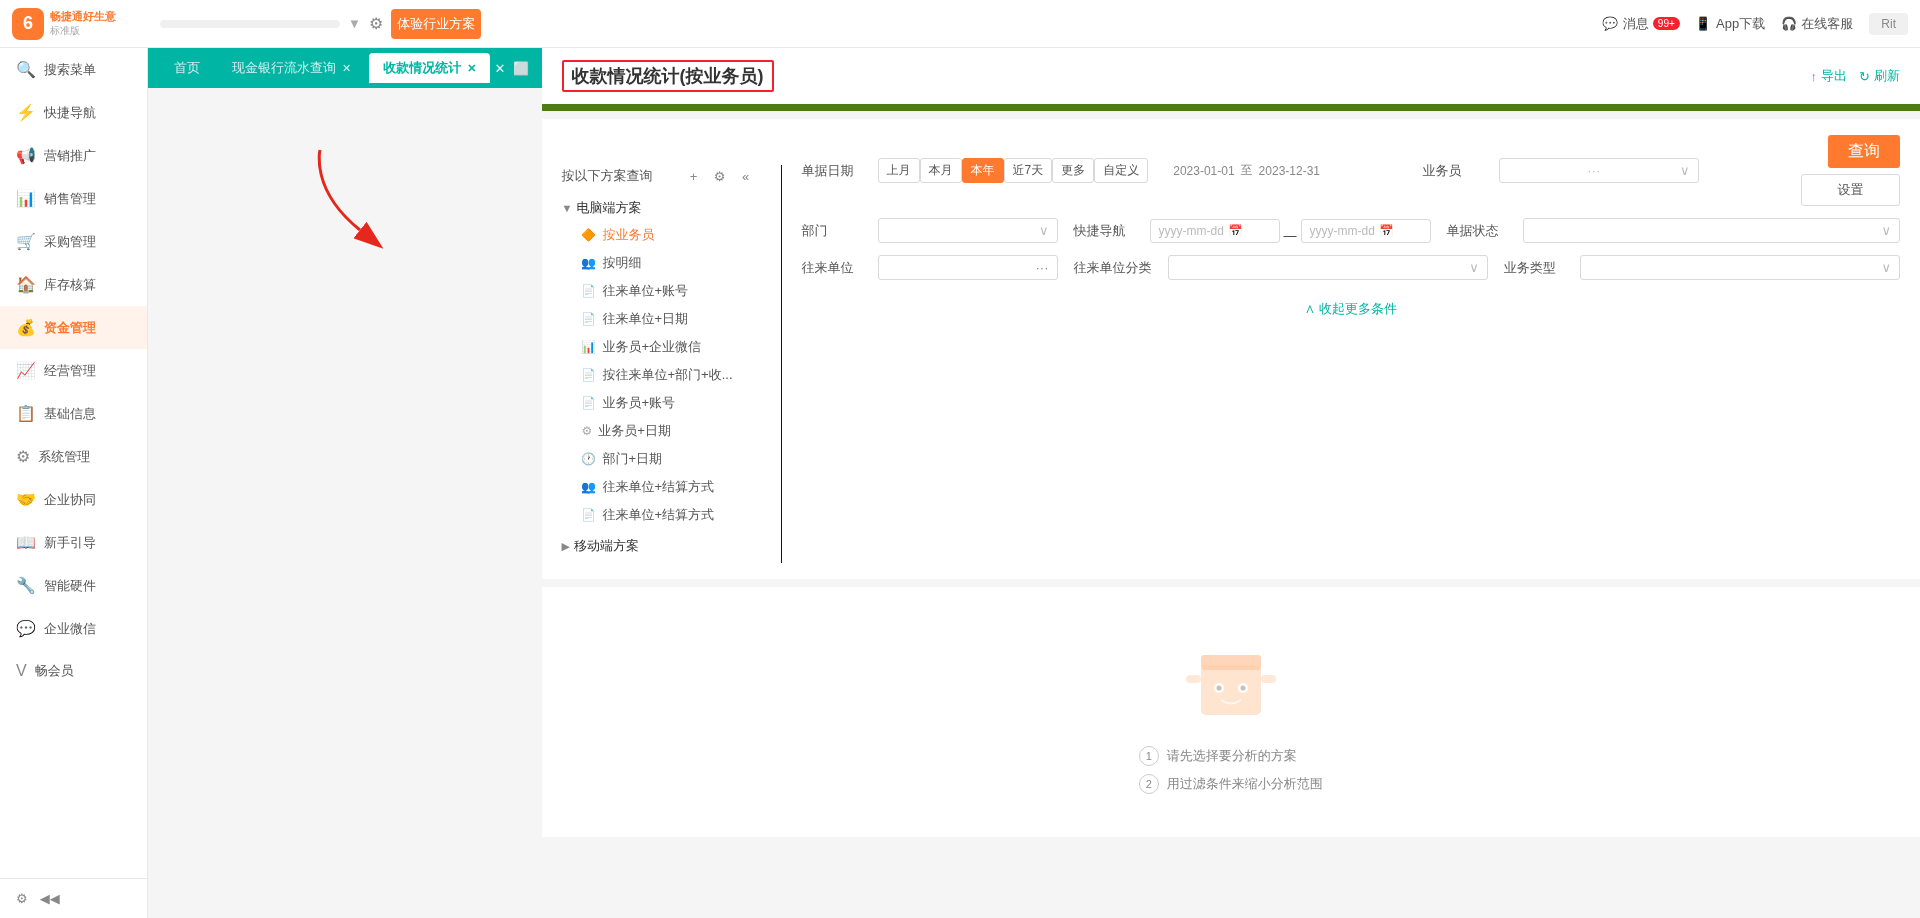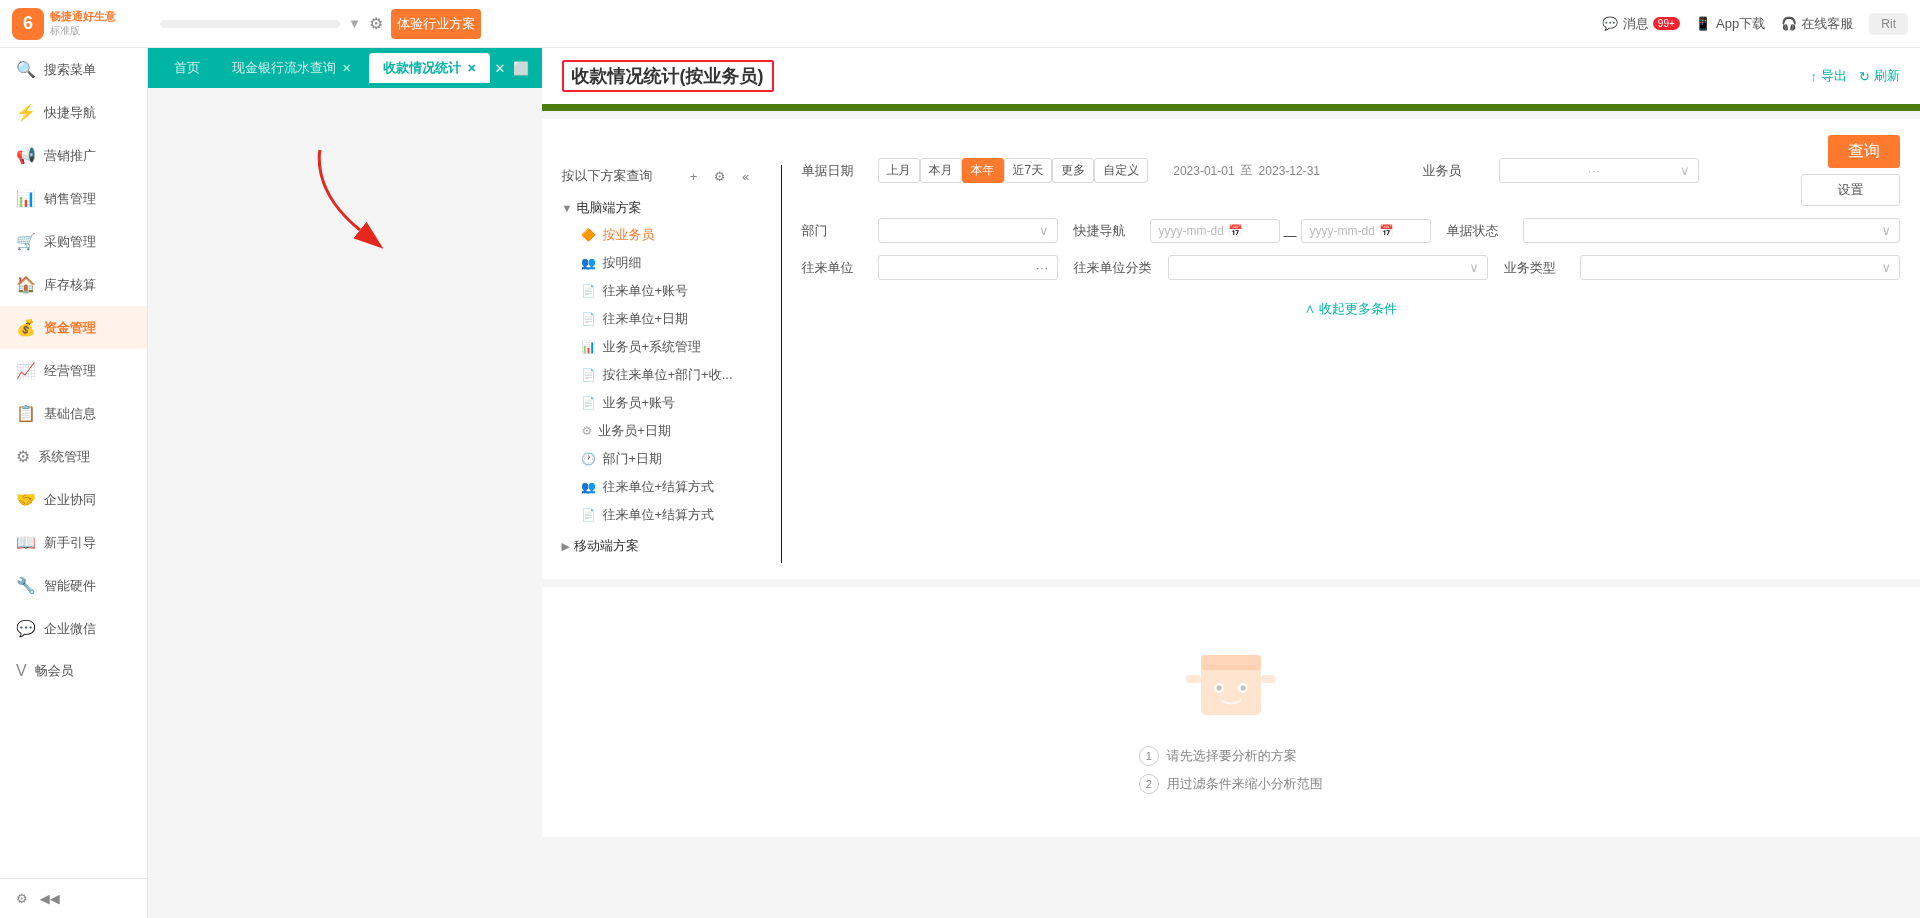--- a/index.html
+++ b/index.html
@@ -565,21 +565,21 @@
               <div class="scheme-item">
                 <span class="scheme-item-icon">📄</span>
                 <span>往来单位+账号</span>
               </div>
               <div class="scheme-item">
                 <span class="scheme-item-icon">📄</span>
                 <span>往来单位+日期</span>
               </div>
               <div class="scheme-item">
                 <span class="scheme-item-icon">📊</span>
-                <span>业务员+系统管理</span>
+                <span>业务员+企业微信</span>
               </div>
               <div class="scheme-item">
                 <span class="scheme-item-icon">📄</span>
                 <span>按往来单位+部门+收...</span>
               </div>
               <div class="scheme-item">
                 <span class="scheme-item-icon">📄</span>
                 <span>业务员+账号</span>
               </div>
               <div class="scheme-item">

